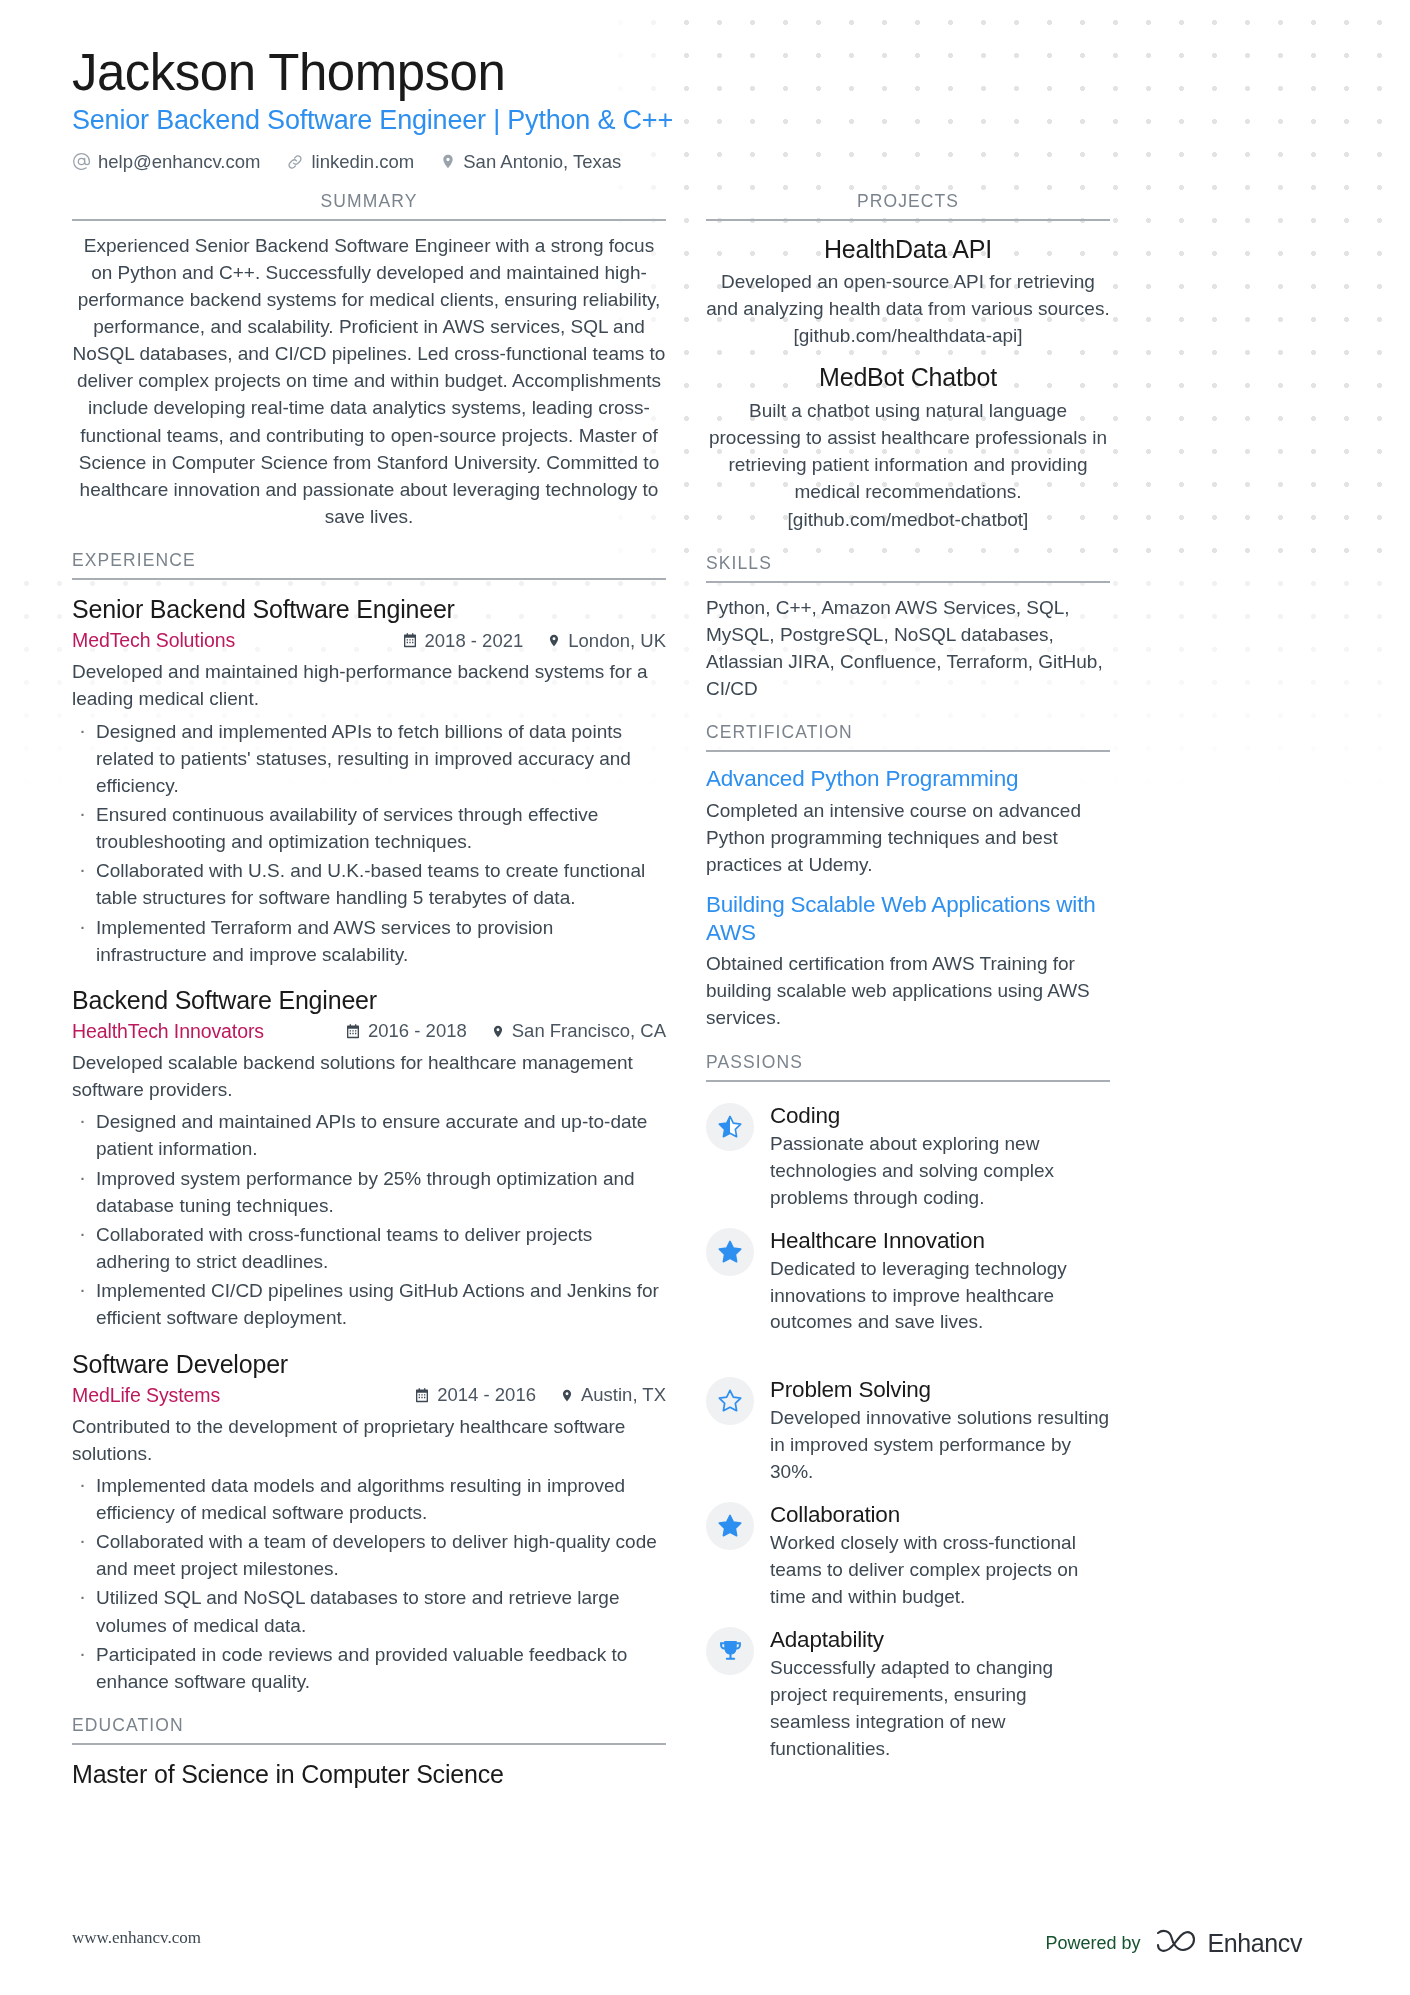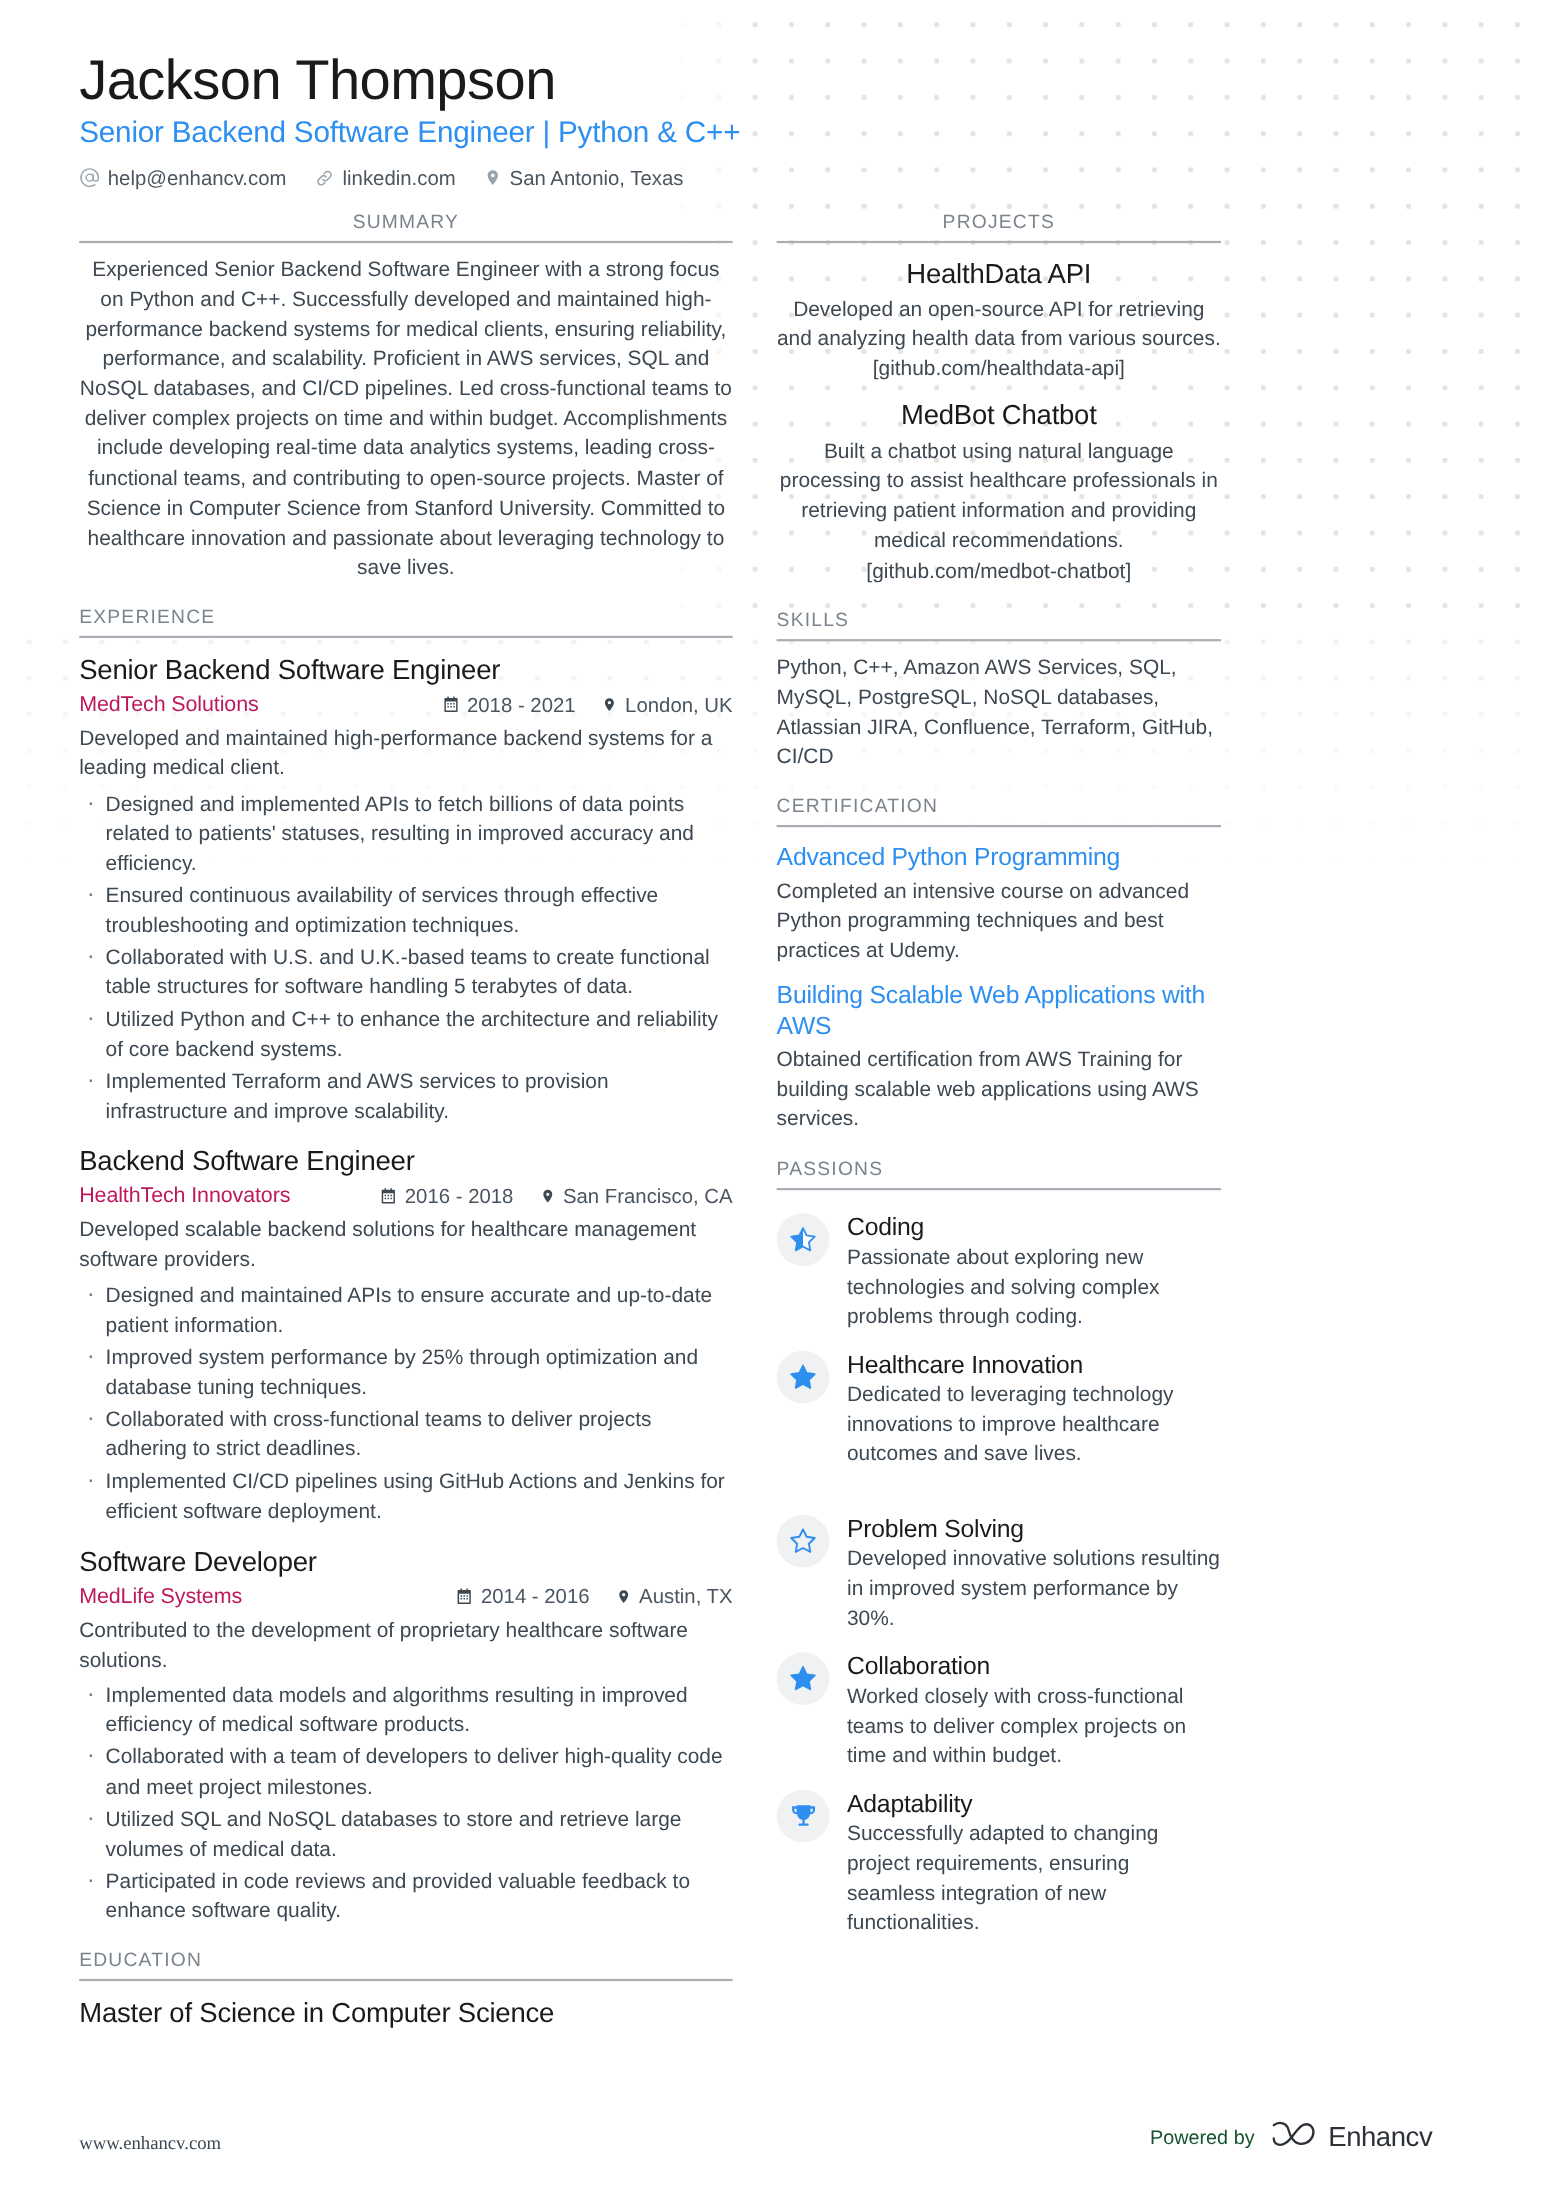--- a/index.html
+++ b/index.html
@@ -230,21 +230,21 @@
   }
 
   
   .footer {
     position: absolute;
     left: 0;
     bottom: 36px;
     width: 1342px;
     padding: 0 56px;
     display: flex;
-    align-items: flex-end;
+    align-items: flex-start;
     justify-content: space-between;
     z-index: 3;
   }
   .footer-url {
     font-size: 17px;
     color: #3d4852;
     font-family: "Liberation Serif", serif;
   }
   .footer-right {
     display: flex;
@@ -342,21 +342,20 @@
                   </svg>
                 </span>
                 <span>London, UK</span>
               </div>
             </div>
             <div class="entry-desc">Developed and maintained high-performance backend systems for a leading medical client.</div>
             <ul class="bullets">
               <li>Designed and implemented APIs to fetch billions of data points related to patients' statuses, resulting in improved accuracy and efficiency.</li>
               <li>Ensured continuous availability of services through effective troubleshooting and optimization techniques.</li>
               <li>Collaborated with U.S. and U.K.-based teams to create functional table structures for software handling 5 terabytes of data.</li>
-              <li>Utilized Python and C++ to enhance the architecture and reliability of core backend systems.</li>
               <li>Implemented Terraform and AWS services to provision infrastructure and improve scalability.</li>
             </ul>
           </div>
 
           <div class="entry">
             <div class="entry-title">Backend Software Engineer</div>
             <div class="entry-meta">
               <div class="entry-org">HealthTech Innovators</div>
               <div class="meta-chip">
                 <span class="ic">

